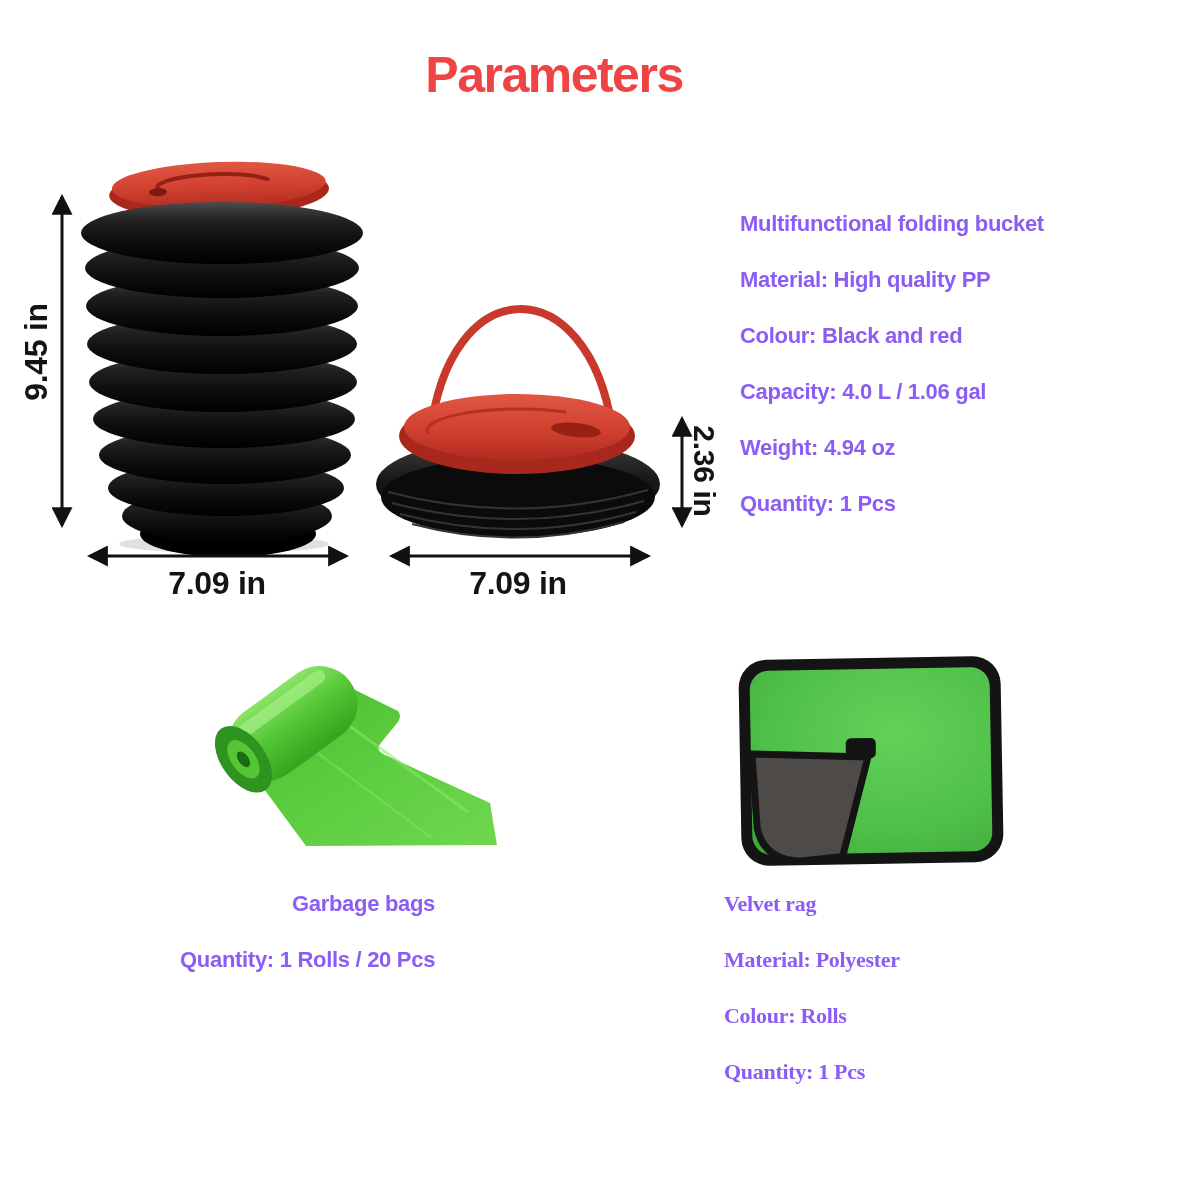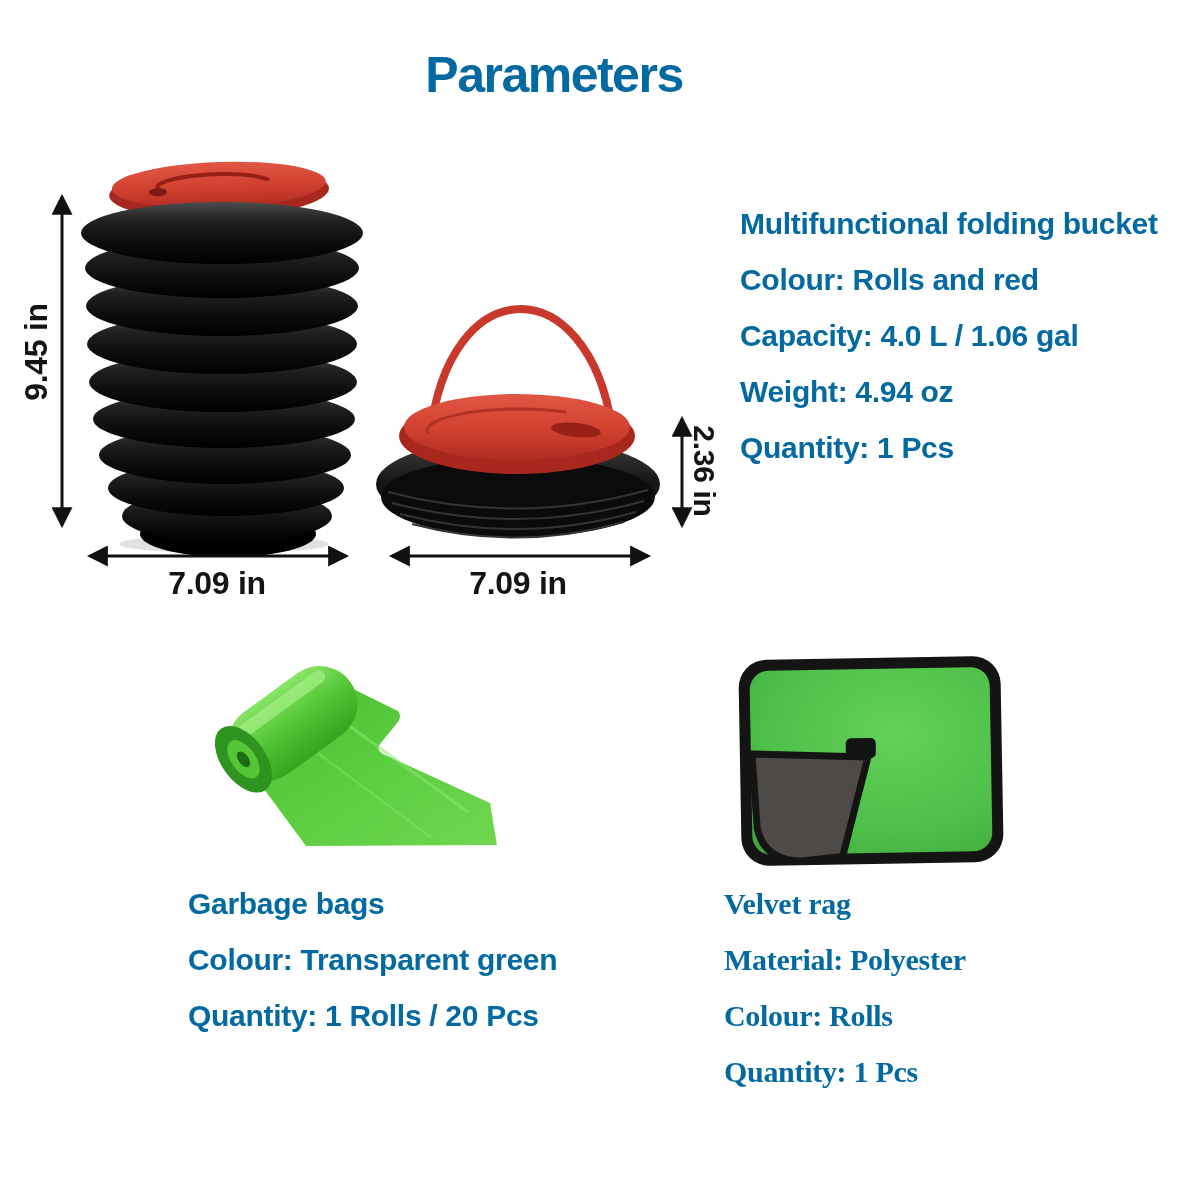--- a/index.html
+++ b/index.html
@@ -6,26 +6,26 @@
   body{
     width:1200px;height:1200px;position:relative;overflow:hidden;
     background:#ffffff;
     font-family:"Liberation Sans",sans-serif;
     color:#161616;
   }
   #stage{position:absolute;inset:0;width:1200px;height:1200px;}
   .title{
     position:absolute;top:46px;left:0;width:1108px;
     text-align:center;font-size:50px;font-weight:700;letter-spacing:-1.5px;
-    color:#0369a1;
+    color:#ef4444;
   }
   .specs{position:absolute;}
   .specs .line{
-    height:56px;line-height:56px;font-size:30px;font-weight:700;
-    letter-spacing:-0.3px;white-space:nowrap;color:#0369a1;
+    height:56px;line-height:56px;font-size:22px;font-weight:700;
+    letter-spacing:-0.3px;white-space:nowrap;color:#8b5cf6;
   }
   .dim{
     position:absolute;font-size:32px;font-weight:700;color:#141414;
     text-align:center;white-space:nowrap;letter-spacing:-0.3px;
   }
   .dim.v{transform-origin:center center;}
   svg{display:block;}
 </style>
 </head>
 <body>
@@ -139,29 +139,29 @@
 <div class="dim v" style="left:-44px;top:331px;width:160px;height:42px;line-height:42px;transform:rotate(-90deg);">9.45 in</div>
 
 <div class="dim" style="left:117px;top:562px;width:200px;height:42px;line-height:42px;">7.09 in</div>
 
 <div class="dim" style="left:418px;top:562px;width:200px;height:42px;line-height:42px;">7.09 in</div>
 
 <div class="dim v" style="left:634px;top:452px;width:140px;height:38px;line-height:38px;font-size:30px;transform:rotate(90deg);">2.36 in</div>
 
 <div class="specs" style="left:740px;top:196px;">
   <div class="line">Multifunctional folding bucket</div>
-  <div class="line">Colour: Rolls and red</div>
+  <div class="line">Material: High quality PP</div>
+  <div class="line">Colour: Black and red</div>
   <div class="line">Capacity: 4.0 L / 1.06 gal</div>
   <div class="line">Weight: 4.94 oz</div>
   <div class="line">Quantity: 1 Pcs</div>
 </div>
 
-<div class="specs" style="left:188px;top:876px;">
+<div class="specs" style="left:180px;top:876px;text-align:right;">
   <div class="line">Garbage bags</div>
-  <div class="line">Colour: Transparent green</div>
   <div class="line">Quantity: 1 Rolls / 20 Pcs</div>
 </div>
 
 <div class="specs" style="left:724px;top:876px;font-family:Liberation Serif, serif;">
   <div class="line">Velvet rag</div>
   <div class="line">Material: Polyester</div>
   <div class="line">Colour: Rolls</div>
   <div class="line">Quantity: 1 Pcs</div>
 </div>
 

